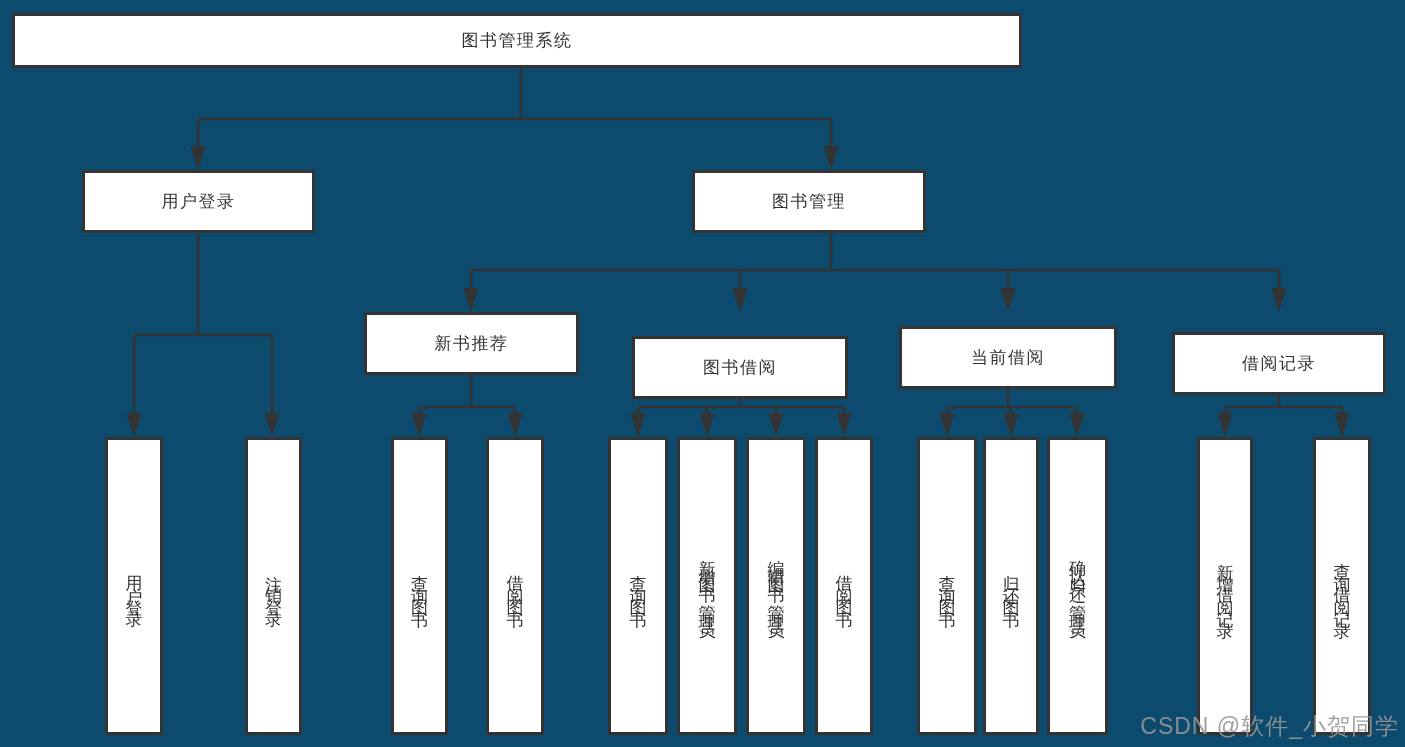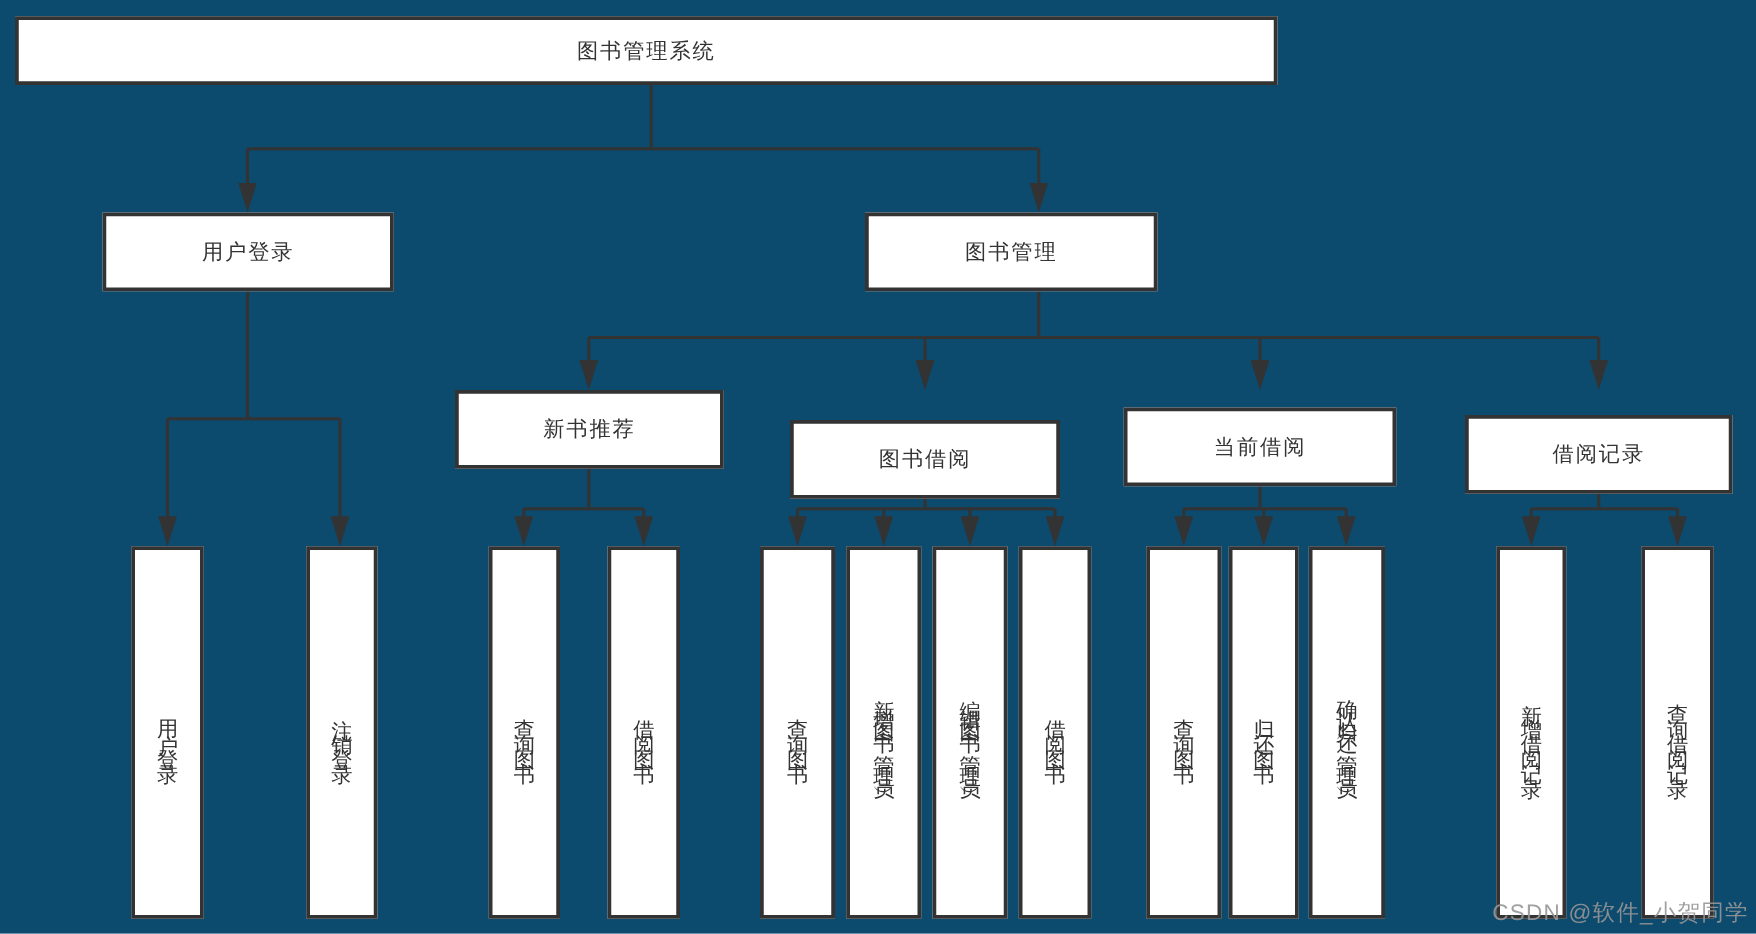--- a/index.html
+++ b/index.html
@@ -44,21 +44,21 @@
     letter-spacing: 12px;
     color: #333333;
     z-index: 2;
     line-height: 1;
   }
   .vbox.tight { letter-spacing: 9px; }
   .watermark {
     position: absolute;
     right: 6px;
     bottom: 5px;
-    font-size: 18px;
+    font-size: 23px;
     letter-spacing: 1px;
     color: rgba(150,150,150,0.9);
     z-index: 5;
     white-space: nowrap;
     margin-left: 21px;
   }
 </style>
 </head>
 <body>
 

